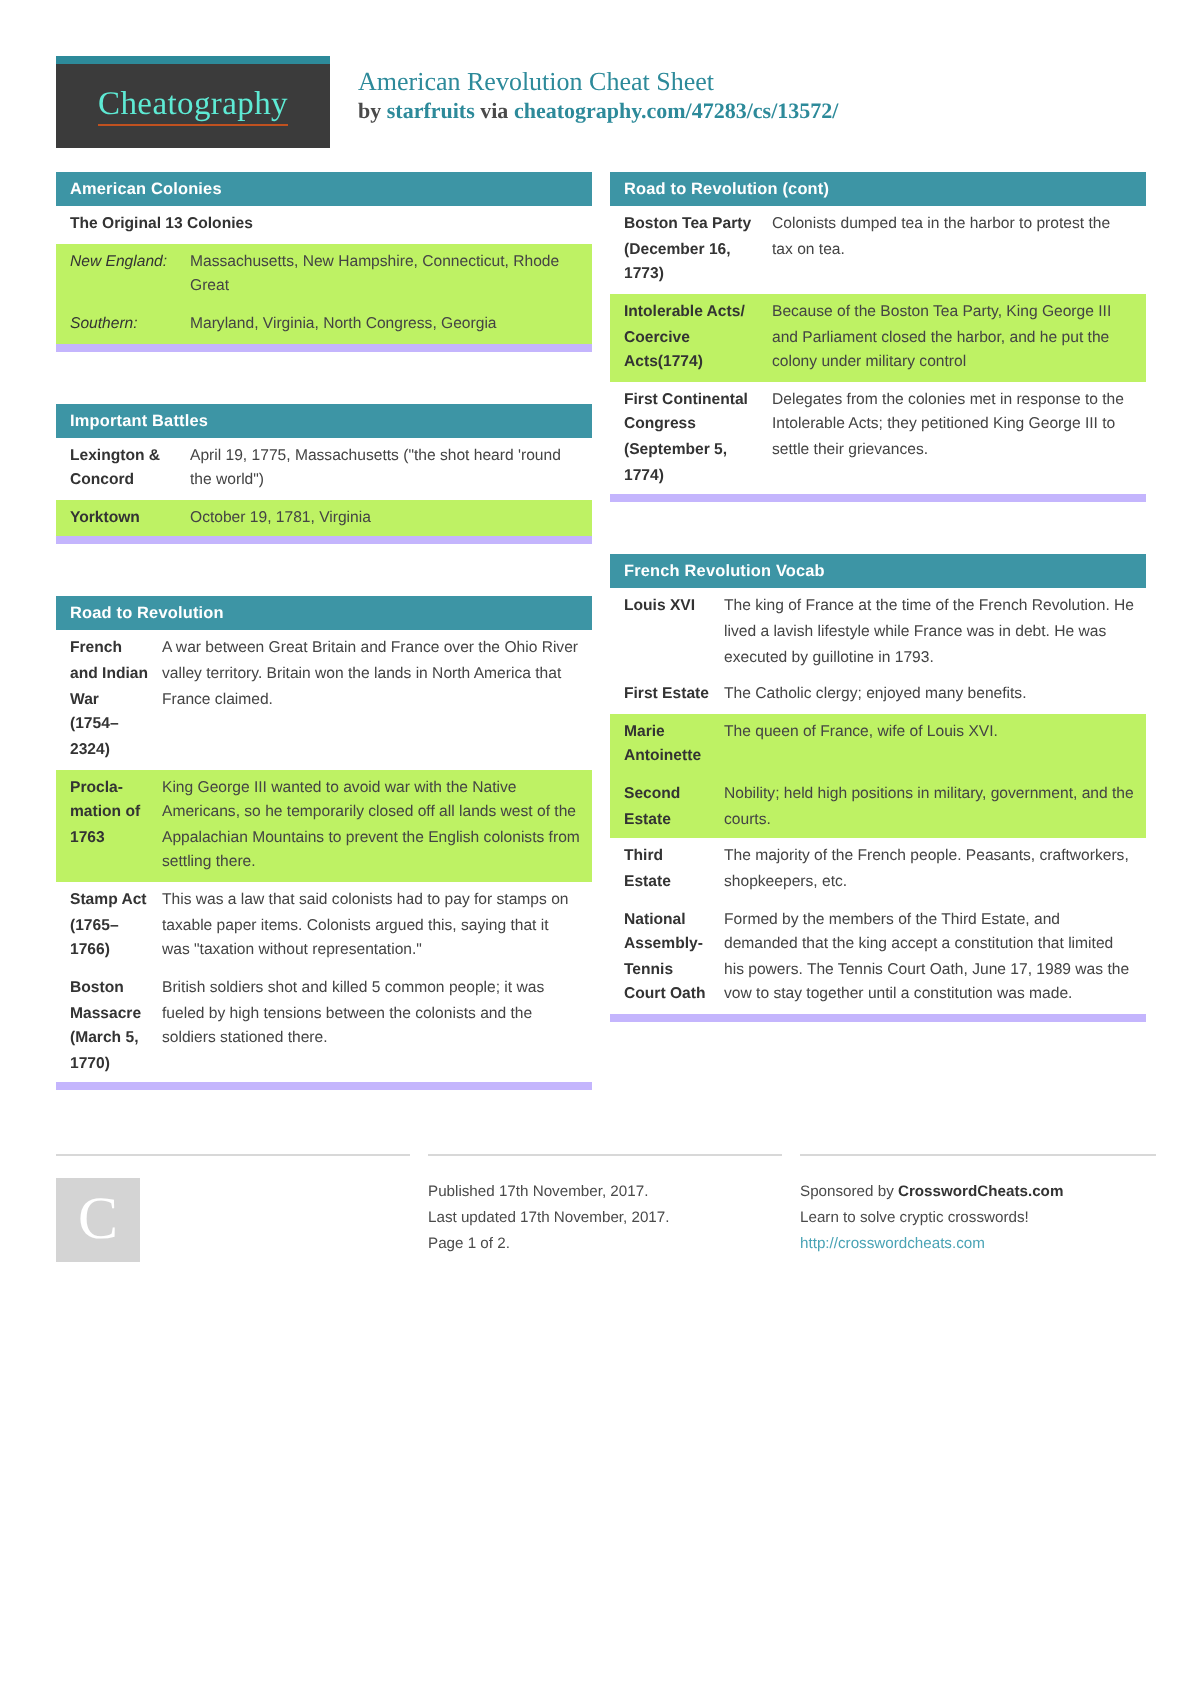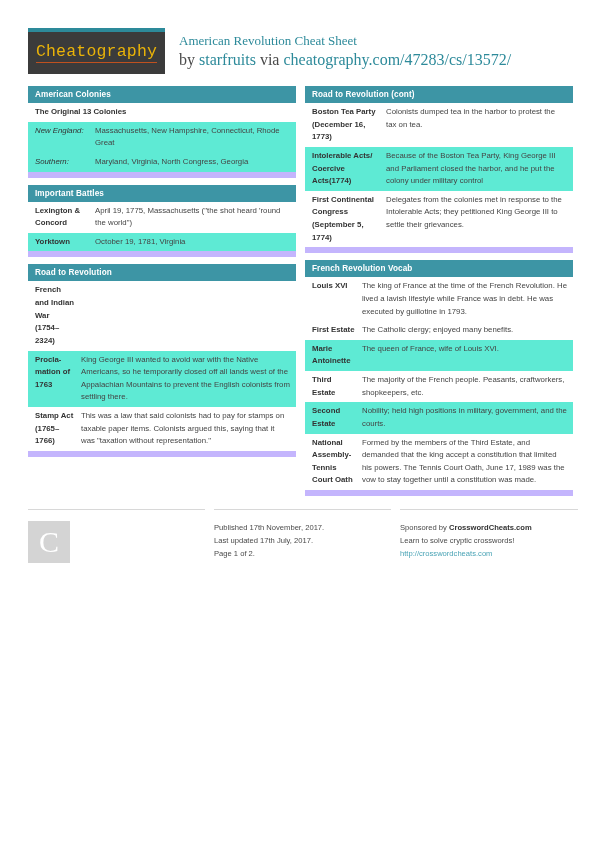--- a/index.html
+++ b/index.html
@@ -36,84 +36,85 @@
     height: 46px;
     background: #3b3b3b;
     border-top: 4px solid #2d8a9a;
     box-sizing: border-box;
     display: flex;
     align-items: center;
     justify-content: center;
     flex: none;
   }
   .logo-text {
-    color: #eab308;
-    font-family: Liberation Mono, monospace;
+    color: #5eead4;
+    font-family: Liberation Serif, serif;
     font-size: 16.5px;
     letter-spacing: .2px;
     border-bottom: 1.5px solid #c0511f;
     padding-bottom: 1px;
     line-height: 1.1;
   }
   .title-block {
     padding-left: 14px;
     padding-top: 4px;
     line-height: 1.32;
   }
   .sheet-title {
     font-family: "Liberation Serif", serif;
     font-size: 13px;
     color: #2d8a9a;
     font-weight: normal;
   }
   .byline {
     font-family: "Liberation Serif", serif;
-    font-size: 16px;
+    font-size: 11px;
     color: #4a4a4a;
+    font-weight: bold;
   }
   .byline a {
     color: #2d8a9a;
     text-decoration: none;
   }
 
   
   .columns {
     display: flex;
     gap: 9px;
     align-items: flex-start;
   }
   .col {
     width: 268px;
     flex: none;
   }
 
   
   .block {
-    margin-bottom: 7px;
-    border-bottom: 6px solid #c4b5fd;
+    margin-bottom: 26px;
+    border-bottom: 4px solid #c4b5fd;
     background: #fff;
   }
   .block-title {
     background: #3d95a5;
     color: #ffffff;
     font-size: 8.2px;
     font-weight: bold;
     padding: 4px 6px 4px 7px;
     letter-spacing: .1px;
   }
   .rows { display: block; }
   .row {
     display: flex;
     font-size: 7.8px;
     line-height: 1.62;
     padding: 3px 6px 3px 7px;
     box-sizing: border-box;
     align-items: flex-start;
   }
-  .row.alt { background: #5eead4; }
+  .row.alt { background: #bef264; }
   .row.plain { display: block; }
   .row.plain .single {
     font-weight: bold;
     color: #333;
   }
   .cell-term {
     flex: none;
     font-weight: bold;
     color: #333333;
     padding-right: 6px;
@@ -215,29 +216,34 @@
               <div class="cell-term">Yorktown</div>
               <div class="cell-desc">October 19, 1781, Virginia</div>
             </div>
           </div>
         </div>
         <div class="block">
           <div class="block-title">Road to Revolution</div>
           <div class="rows w-road">
             <div class="row">
               <div class="cell-term">French and Indian War (1754–2324)</div>
+              <div class="cell-desc">A war between Great Britain and France over the Ohio River valley territory. Britain won the lands in North America that France claimed.</div>
             </div>
             <div class="row alt">
               <div class="cell-term">Procla­mation of 1763</div>
               <div class="cell-desc">King George III wanted to avoid war with the Native Americans, so he temporarily closed off all lands west of the Appalachian Mountains to prevent the English colonists from settling there.</div>
             </div>
             <div class="row">
               <div class="cell-term">Stamp Act (1765–1766)</div>
               <div class="cell-desc">This was a law that said colonists had to pay for stamps on taxable paper items. Colonists argued this, saying that it was "taxation without representation."</div>
             </div>
+            <div class="row">
+              <div class="cell-term">Boston Massacre (March 5, 1770)</div>
+              <div class="cell-desc">British soldiers shot and killed 5 common people; it was fueled by high tensions between the colonists and the soldiers stationed there.</div>
+            </div>
           </div>
         </div>
       </div>
     <div class="col" id="col-right">
         <div class="block">
           <div class="block-title">Road to Revolution (cont)</div>
           <div class="rows w-roadcont">
             <div class="row">
               <div class="cell-term">Boston Tea Party (December 16, 1773)</div>
               <div class="cell-desc">Colonists dumped tea in the harbor to protest the tax on tea.</div>
@@ -260,46 +266,46 @@
               <div class="cell-desc">The king of France at the time of the French Revolution. He lived a lavish lifestyle while France was in debt. He was executed by guillotine in 1793.</div>
             </div>
             <div class="row">
               <div class="cell-term">First Estate</div>
               <div class="cell-desc">The Catholic clergy; enjoyed many benefits.</div>
             </div>
             <div class="row alt">
               <div class="cell-term">Marie Antoinette</div>
               <div class="cell-desc">The queen of France, wife of Louis XVI.</div>
             </div>
+            <div class="row alt">
+              <div class="cell-term">Second Estate</div>
+              <div class="cell-desc">Nobility; held high positions in military, government, and the courts.</div>
+            </div>
             <div class="row">
               <div class="cell-term">Third Estate</div>
               <div class="cell-desc">The majority of the French people. Peasants, craftw­orkers, shopkeepers, etc.</div>
-            </div>
-            <div class="row alt">
-              <div class="cell-term">Second Estate</div>
-              <div class="cell-desc">Nobility; held high positions in military, government, and the courts.</div>
             </div>
             <div class="row">
               <div class="cell-term">National Assemb­ly-Tennis Court Oath</div>
               <div class="cell-desc">Formed by the members of the Third Estate, and demanded that the king accept a constitution that limited his powers. The Tennis Court Oath, June 17, 1989 was the vow to stay together until a constitution was made.</div>
             </div>
           </div>
         </div>
       </div>
   </div>
 
   <div class="footer">
     <div class="foot-col">
       <div class="foot-author">
         <div class="avatar">C</div>
       </div>
     </div>
     <div class="foot-col">
       <div>Published 17th November, 2017.</div>
-      <div>Last updated 17th July, 2017.</div>
+      <div>Last updated 17th November, 2017.</div>
       <div>Page 1 of 2.</div>
     </div>
     <div class="foot-col wide">
       <div><span>Sponsored by </span><span class="sponsor-name">CrosswordCheats.com</span></div>
       <div>Learn to solve cryptic crosswords!</div>
       <div><a href="#">http://crosswordcheats.com</a></div>
     </div>
   </div>
 
 </div>

